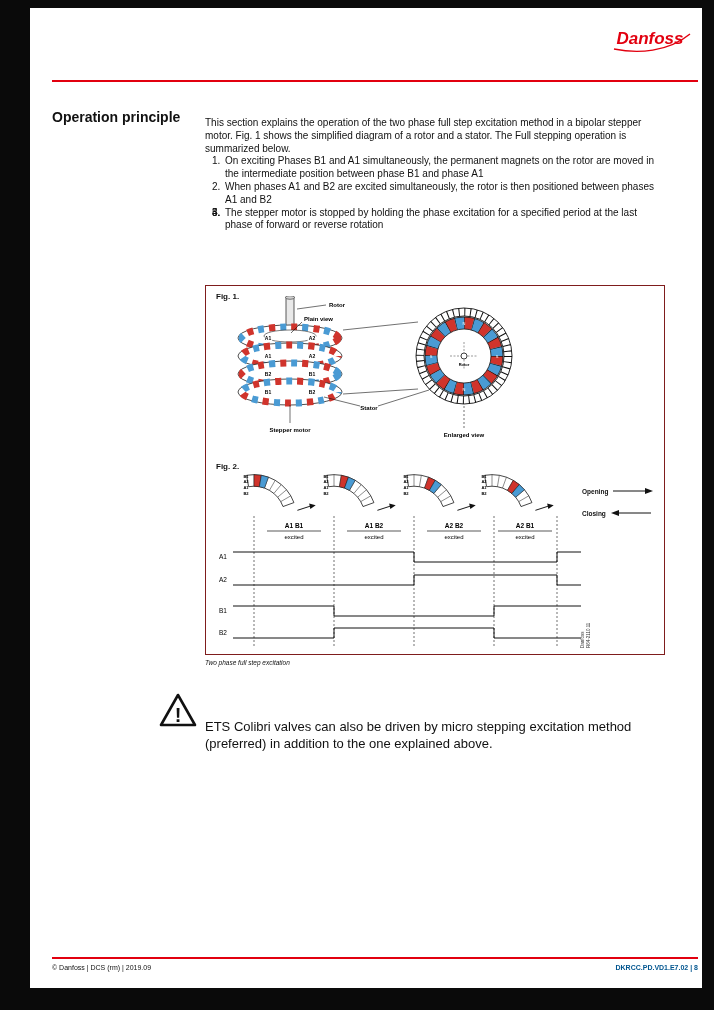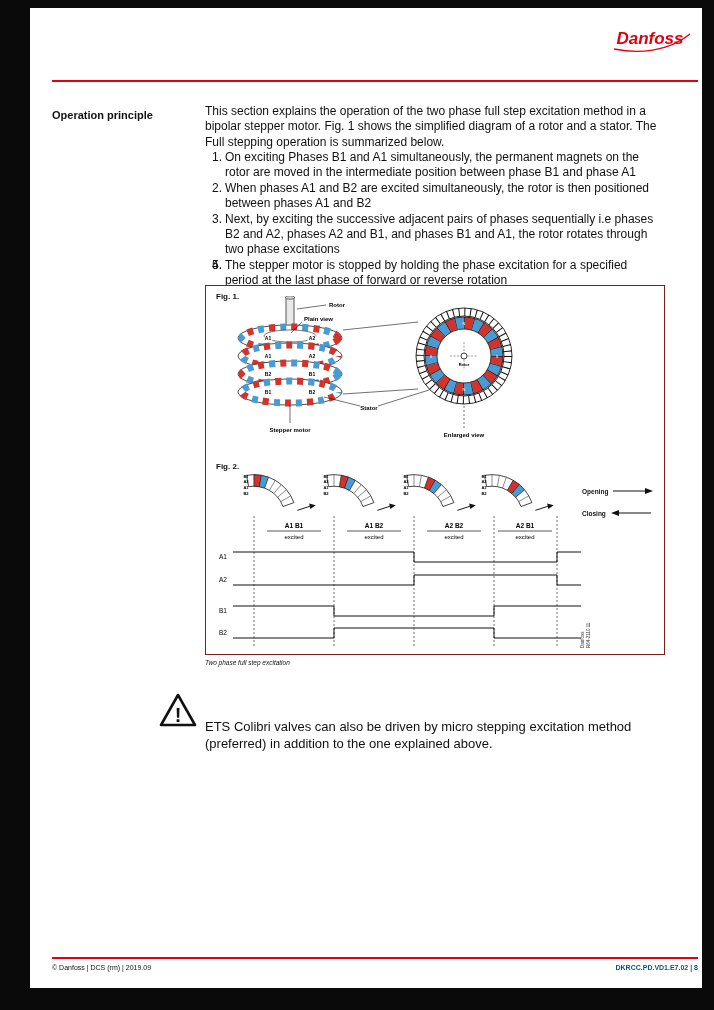--- a/index.html
+++ b/index.html
@@ -6,22 +6,22 @@
   body{width:714px;height:1010px;background:#0a0a0a;position:relative;
        font-family:"Liberation Sans", sans-serif;color:#111;}
   .page{position:absolute;left:30px;top:8px;width:672px;height:980px;background:#ffffff;}
 
   .logo-wrap{position:absolute;right:6px;top:14px;width:92px;height:38px;}
   .doc-header{position:absolute;left:22px;top:60px;font-size:8px;font-weight:bold;}
   .red-rule{position:absolute;left:22px;right:4px;height:1.6px;background:#E2000F;}
   .header-rule{top:72px;}
   .footer-rule{top:949px;}
 
-  .section-title{position:absolute;left:22px;top:101px;font-size:11px;font-weight:bold;width:130px;}
-  .content{position:absolute;left:175px;top:96px;width:457px;font-size:12px;line-height:1.28;}
+  .section-title{position:absolute;left:22px;top:101px;font-size:14px;font-weight:bold;width:130px;}
+  .content{position:absolute;left:175px;top:109px;width:457px;font-size:10px;line-height:1.28;}
   .content p{margin:0;}
   .content ol{margin:0;padding:0;list-style:none;}
   .content li{position:relative;padding-left:20px;}
   .content .num{position:absolute;left:7px;}
 
   .figure-box{position:absolute;left:175px;top:277px;width:458px;height:368px;
               border:1px solid #7f1d1d;background:#fff;}
   .fig-label{position:absolute;font-size:8px;font-weight:bold;}
   .fig1-label{left:10px;top:6px;}
   .fig2-label{left:10px;top:176px;}
@@ -78,21 +78,21 @@
 
   <div class="red-rule header-rule"></div>
 
   <div class="section-title">Operation principle</div>
 
   <div class="content">
     <p>This section explains the operation of the two phase full step excitation method in a bipolar stepper motor. Fig. 1 shows the simplified diagram of a rotor and a stator. The Full stepping operation is summarized below.</p>
     <ol>
       <li><span class="num">1.</span><span>On exciting Phases B1 and A1 simultaneously, the permanent magnets on the rotor are moved in the intermediate position between phase B1 and phase A1</span></li>
       <li><span class="num">2.</span><span>When phases A1 and B2 are excited simultaneously, the rotor is then positioned between phases A1 and B2</span></li>
-      <li><span class="num">3.</span><span>Next, by exciting the successive adjacent pairs of phases sequentially i.e phases B2 and A2, phases A2 and B1, and phases B1 and A1, the rotor rotates through two phase excitations</span></li>
+      <li><span class="num">3.</span></li>
       <li><span class="num">4.</span></li>
       <li><span class="num">5.</span><span>The stepper motor is stopped by holding the phase excitation for a specified period at the last phase of forward or reverse rotation</span></li>
     </ol>
   </div>
 
   <div class="figure-box">
 
     <div class="fig-label fig1-label">Fig. 1.</div>
 
     <svg class="fig1-svg" width="440" height="162" viewBox="0 0 440 162">

